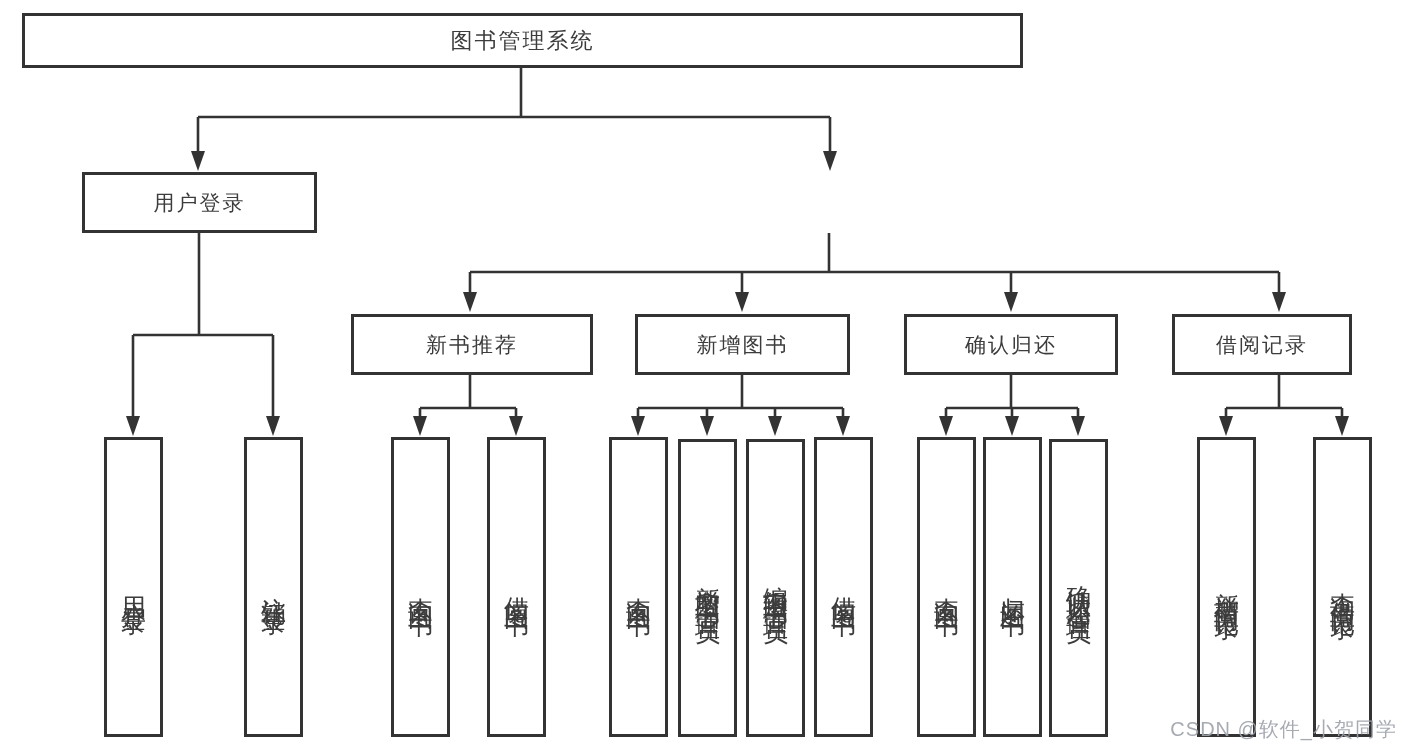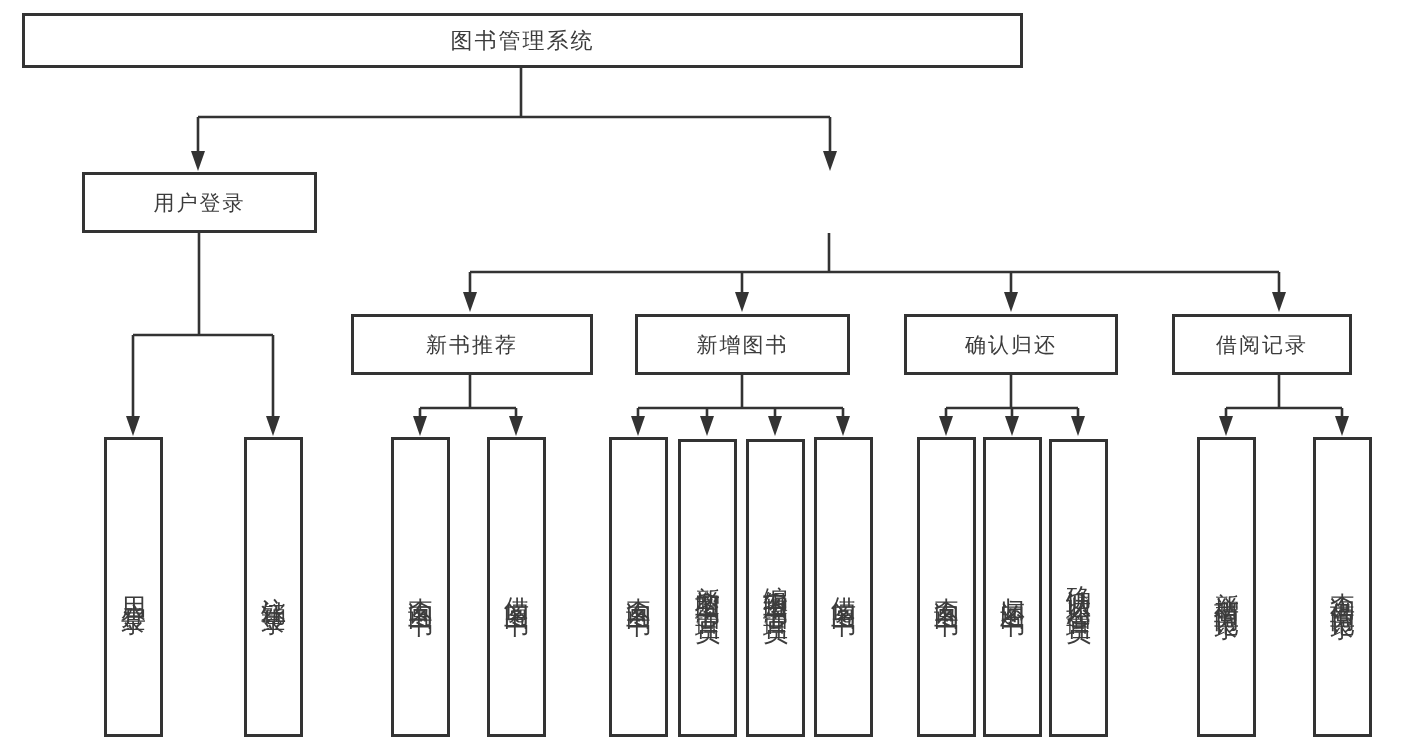--- a/index.html
+++ b/index.html
@@ -162,13 +162,14 @@
     <span class="lbl">确认归还（管理员）</span>
   </div>
 
   <div class="box leaf" style="left:1197px; top:437px; width:59px; height:300px">
     <span class="lbl">新增借阅记录</span>
   </div>
   <div class="box leaf" style="left:1313px; top:437px; width:59px; height:300px">
     <span class="lbl">查询借阅记录</span>
   </div>
 
+  <div class="watermark">CSDN @软件_小贺同学</div>
 </div>
 
 </body></html>

